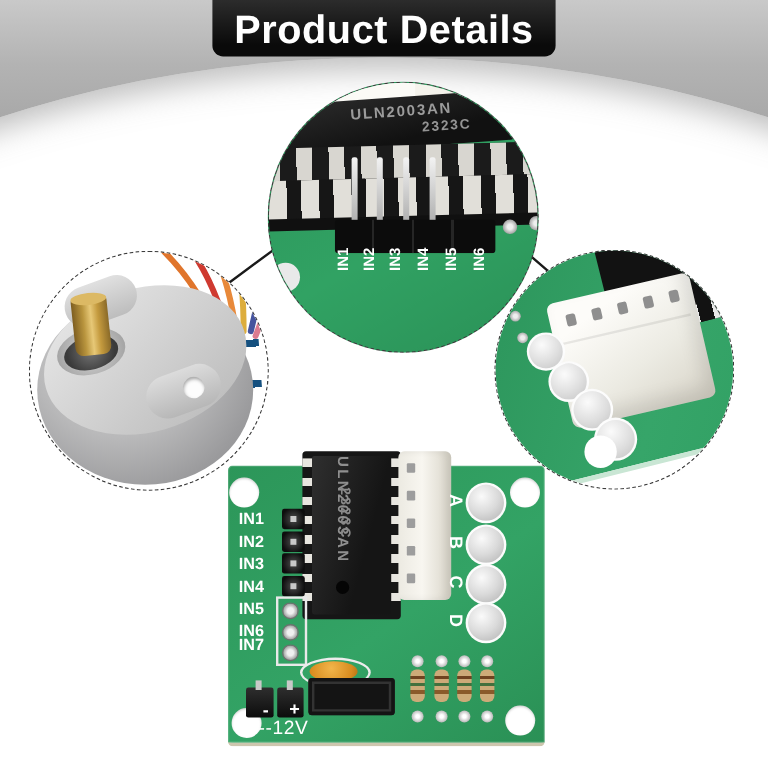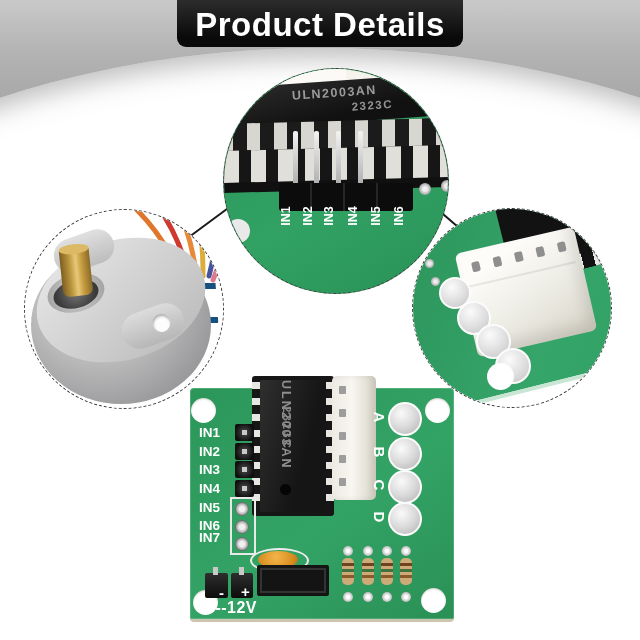--- a/index.html
+++ b/index.html
@@ -126,21 +126,21 @@
       background:radial-gradient(circle at 45% 35%,#f2b54a,#d88c1f 70%,#b06f12);}
   .bd-respad{width:10px;height:10px;border-radius:50%;
       background:radial-gradient(circle,#fff 20%,#b9b9b9 70%,#8f8f8f);}
   .bd-resbody{width:12px;height:27px;border-radius:5px;top:170px;
       background:linear-gradient(180deg,#cdaa78 0 5px,#6f4320 5px 8px,#cdaa78 8px 11px,#44703d 11px 14px,#cdaa78 14px 17px,#8a5a2a 17px 20px,#cdaa78 20px);}
   .bd-ppin{top:185px;height:25px;border-radius:2px;background:linear-gradient(180deg,#2e2e2e,#0c0c0c);}
   .bd-ppin i{position:absolute;left:8px;top:-6px;width:5px;height:8px;background:#c9c9c9;}
   .bd-jumper{left:67px;top:177px;width:72px;height:31px;border-radius:3px;background:#141414;
       box-shadow:inset 0 0 0 3px #141414,inset 0 0 0 5px #333;}
   .bd-sign{color:#fff;font-weight:bold;font-size:15px;}
-  .bd-volt{left:16px;top:211px;color:#fff;font-weight:bold;font-size:16px;letter-spacing:.5px;}
+  .bd-volt{left:16px;top:211px;color:#fff;font-weight:normal;font-size:16px;letter-spacing:.5px;}
 </style>
 </head>
 <body>
 
 <div class="canvas">
 
   <div class="hero"></div>
   <div class="swoosh"></div>
   <div class="banner">
     <span class="title">Product Details</span>

